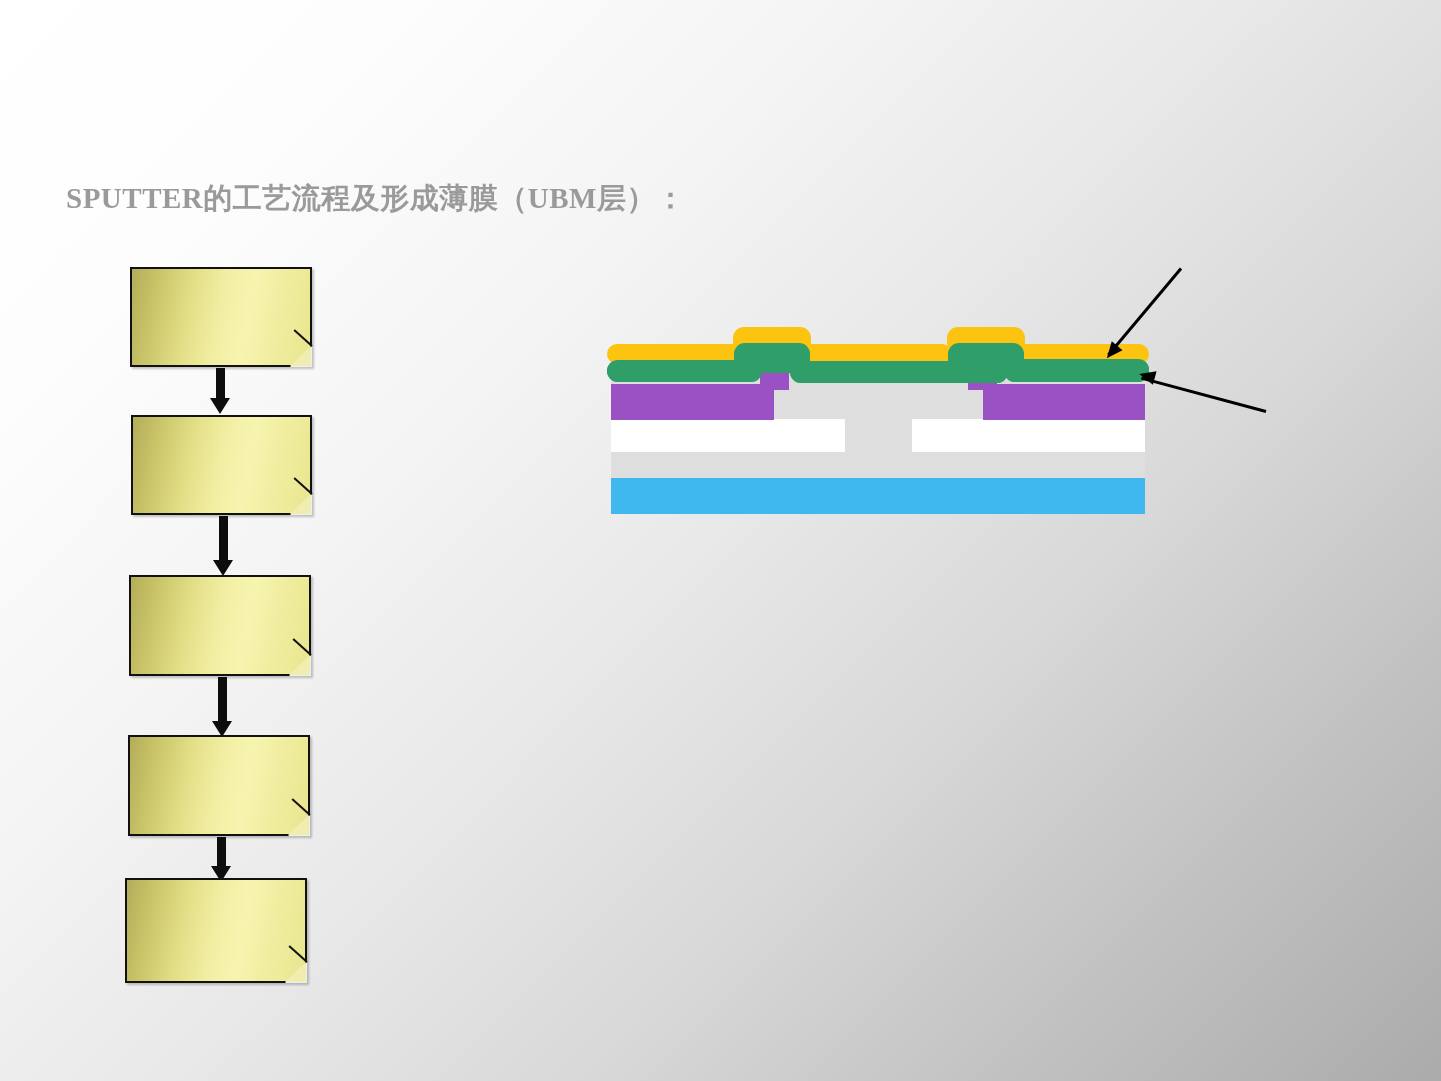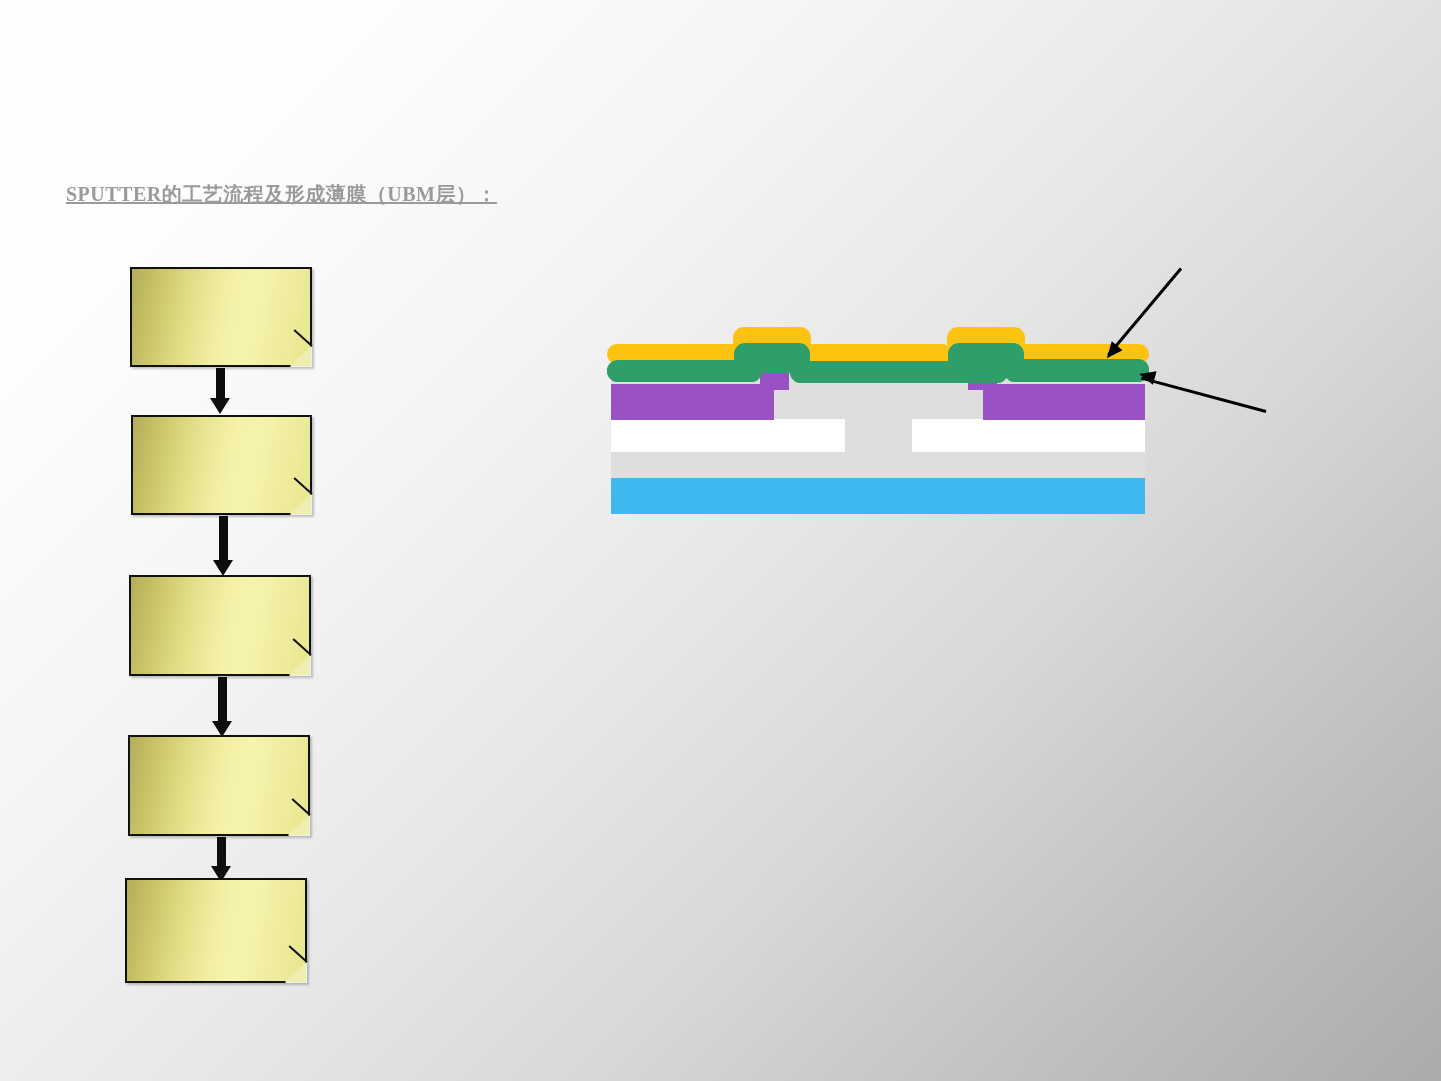--- a/index.html
+++ b/index.html
@@ -26,27 +26,26 @@
         #ababab 100%);
     overflow: hidden;
   }
 
   
   #slide-title {
     position: absolute;
     left: 66px;
     top: 183px;
     font-family: "Liberation Serif", "DejaVu Serif", serif;
-    font-size: 20px;
+    font-size: 29px;
     font-weight: bold;
     color: #9a9a9a;
     letter-spacing: 0.5px;
     white-space: nowrap;
     line-height: 1.1;
-    text-decoration: underline;
   }
 
   
   .flow-box {
     position: absolute;
     box-sizing: border-box;
     border: 2px solid #111111;
     background:
        linear-gradient(100deg,
           #b3ad5a 0%,

